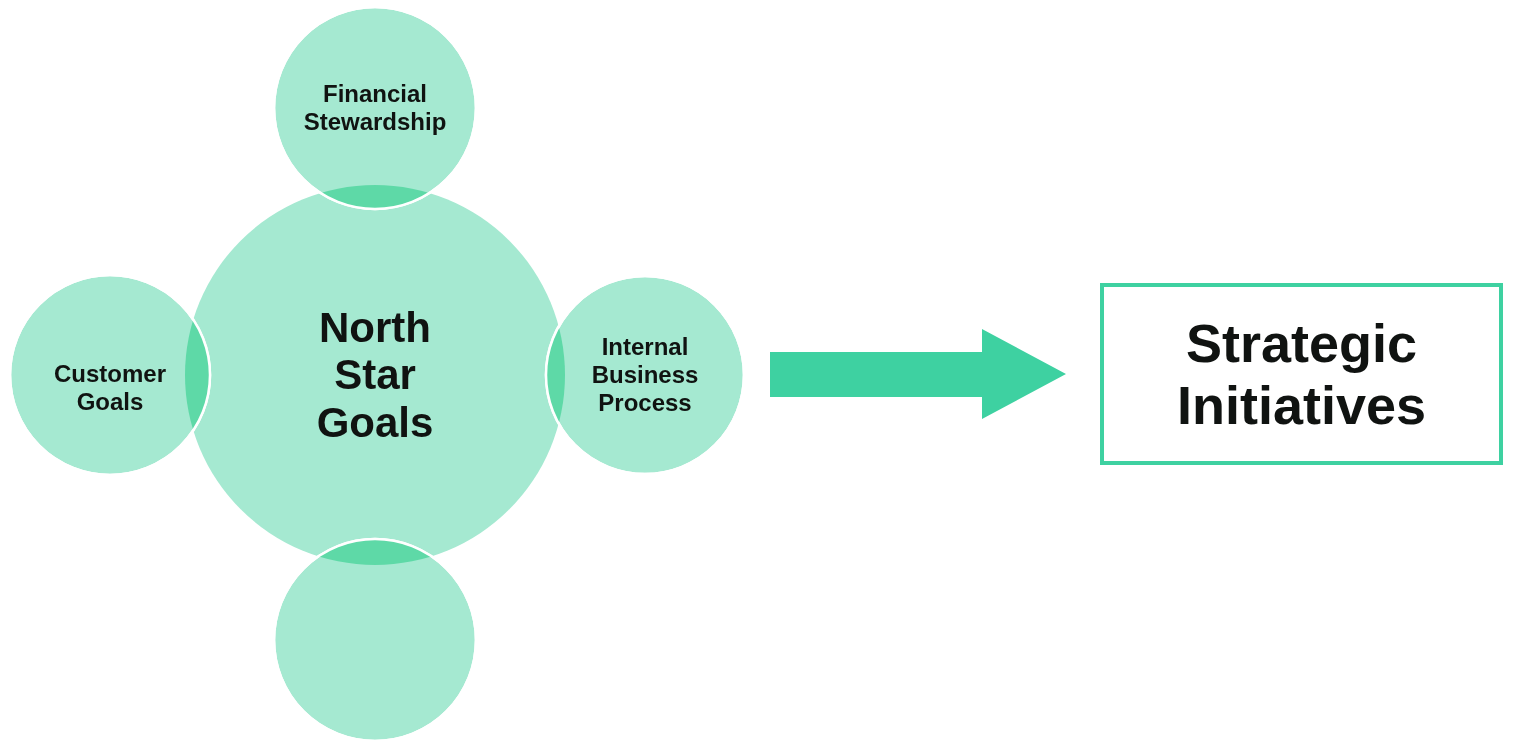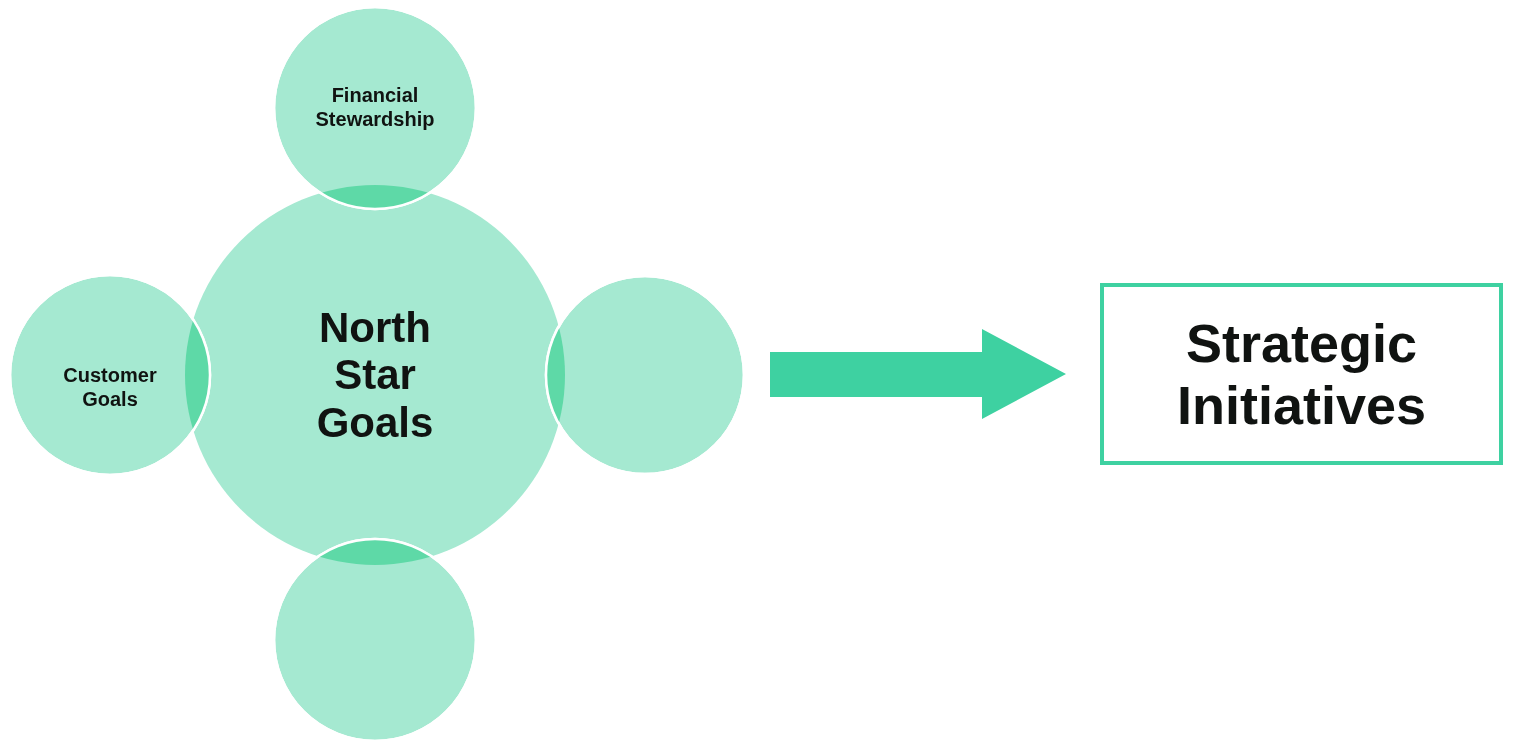--- a/index.html
+++ b/index.html
@@ -41,21 +41,21 @@
   }
 
   .label-center {
     left: 185px; top: 185px;
     width: 380px; height: 380px;
     font-size: 42px;
     line-height: 1.12;
   }
 
   .label-sat {
-    font-size: 20px;
+    font-size: 24px;
     line-height: 1.18;
   }
 
   .label-sat-top    { left: 274px; top: 7px;   width: 202px; height: 202px; }
   .label-sat-right  { left: 546px; top: 276px; width: 198px; height: 198px; }
   .label-sat-bottom { left: 274px; top: 539px; width: 202px; height: 202px; }
   .label-sat-left   { left: 10px;  top: 288px; width: 200px; height: 200px; }
 
   .result-box {
     position: absolute;
@@ -113,20 +113,23 @@
     <polygon class="arrow" points="770,352 982,352 982,329 1066,374 982,419 982,397 770,397"></polygon>
   </svg>
 
   <div class="label label-center">North
 Star
 Goals</div>
 
   <div class="label label-sat label-sat-top">Financial
 Stewardship</div>
 
+  <div class="label label-sat label-sat-right">Internal
+Business
+Process</div>
 
 
   <div class="label label-sat label-sat-left">Customer
 Goals</div>
 
   <div class="result-box">Strategic
 Initiatives</div>
 
 </div>
 

